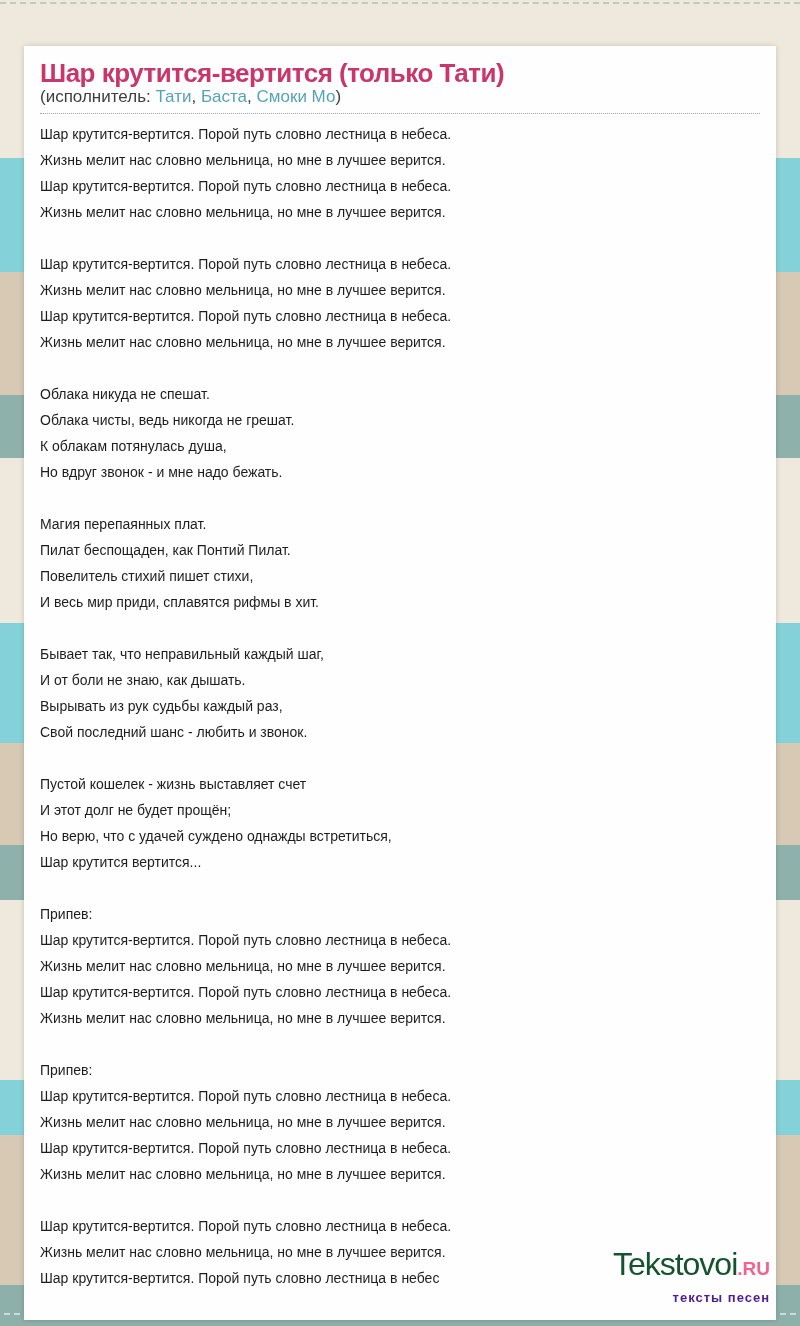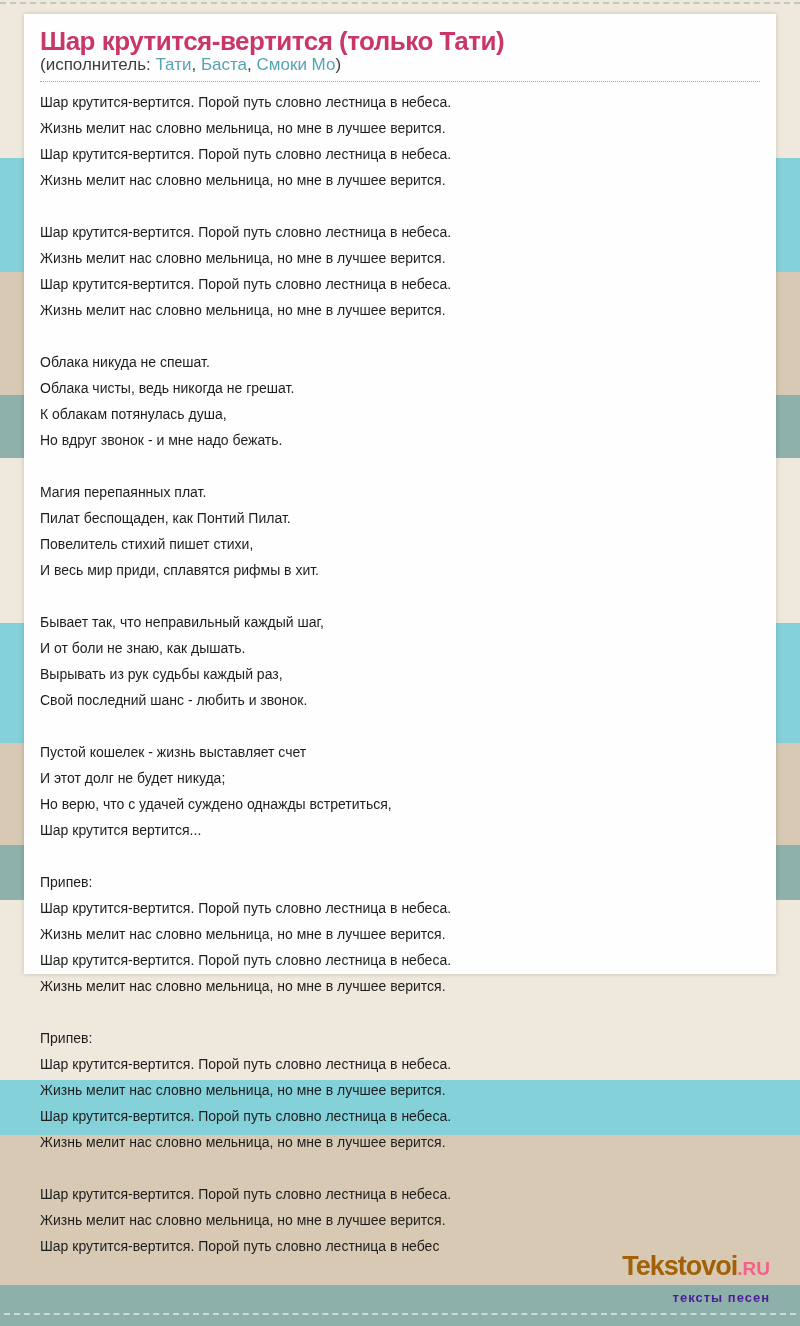--- a/index.html
+++ b/index.html
@@ -29,21 +29,21 @@
   .footer-bar {
     position:absolute; top:1285px; left:0; width:800px; height:41px;
     background:#8db0aa; z-index:0;
   }
   .footer-dash {
     position:absolute; top:28px; left:4px; right:4px; height:0;
     border-top:2px dashed rgba(255,255,255,.55);
   }
   
   .panel {
-    position:absolute; left:24px; top:14px; width:752px; height:960px;
+    position:absolute; left:24px; top:46px; width:752px; height:1274px;
     background:#fefefe; z-index:1;
     box-sizing:border-box; padding:13px 16px 10px 16px;
     box-shadow:0 0 5px rgba(0,0,0,.18);
   }
   .title {
     margin:0; font-size:26px; line-height:28px; font-weight:bold;
     color:#c9366a; letter-spacing:-0.5px;
   }
   .artist-line {
     font-size:17px; line-height:20px; color:#3d3d3d;
@@ -53,21 +53,21 @@
   .lyrics {
     margin-top:7px; font-size:14px; line-height:26px; color:#1d1d1d;
   }
   .lyrics .line { min-height:26px; white-space:pre-wrap; }
   
   .logo {
     position:absolute; right:30px; bottom:22px; z-index:2;
     text-align:right; line-height:1; cursor:pointer;
   }
   .logo .brand {
-    font-size:27px; font-weight:bold; color:#a16207; letter-spacing:-1px;
+    font-size:32px; font-weight:normal; color:#14532d; letter-spacing:-1px;
   }
   .logo .tld {
     font-size:19px; font-weight:bold; color:#f4618d; letter-spacing:0;
   }
   .logo .tagline {
     margin-top:11px; font-size:13px; font-weight:bold;
     color:#4c1d95; letter-spacing:1px;
   }
 </style>
 </head>
@@ -113,21 +113,21 @@
       <div class="line">Пилат беспощаден, как Понтий Пилат.</div>
       <div class="line">Повелитель стихий пишет стихи,</div>
       <div class="line">И весь мир приди, сплавятся рифмы в хит.</div>
       <div class="line">&nbsp;</div>
       <div class="line">Бывает так, что неправильный каждый шаг,</div>
       <div class="line">И от боли не знаю, как дышать.</div>
       <div class="line">Вырывать из рук судьбы каждый раз,</div>
       <div class="line">Свой последний шанс - любить и звонок.</div>
       <div class="line">&nbsp;</div>
       <div class="line">Пустой кошелек - жизнь выставляет счет</div>
-      <div class="line">И этот долг не будет никуда;</div>
+      <div class="line">И этот долг не будет прощён;</div>
       <div class="line">Но верю, что с удачей суждено однажды встретиться,</div>
       <div class="line">Шар крутится вертится...</div>
       <div class="line">&nbsp;</div>
       <div class="line">Припев:</div>
       <div class="line">Шар крутится-вертится. Порой путь словно лестница в небеса.</div>
       <div class="line">Жизнь мелит нас словно мельница, но мне в лучшее верится.</div>
       <div class="line">Шар крутится-вертится. Порой путь словно лестница в небеса.</div>
       <div class="line">Жизнь мелит нас словно мельница, но мне в лучшее верится.</div>
       <div class="line">&nbsp;</div>
       <div class="line">Припев:</div>

